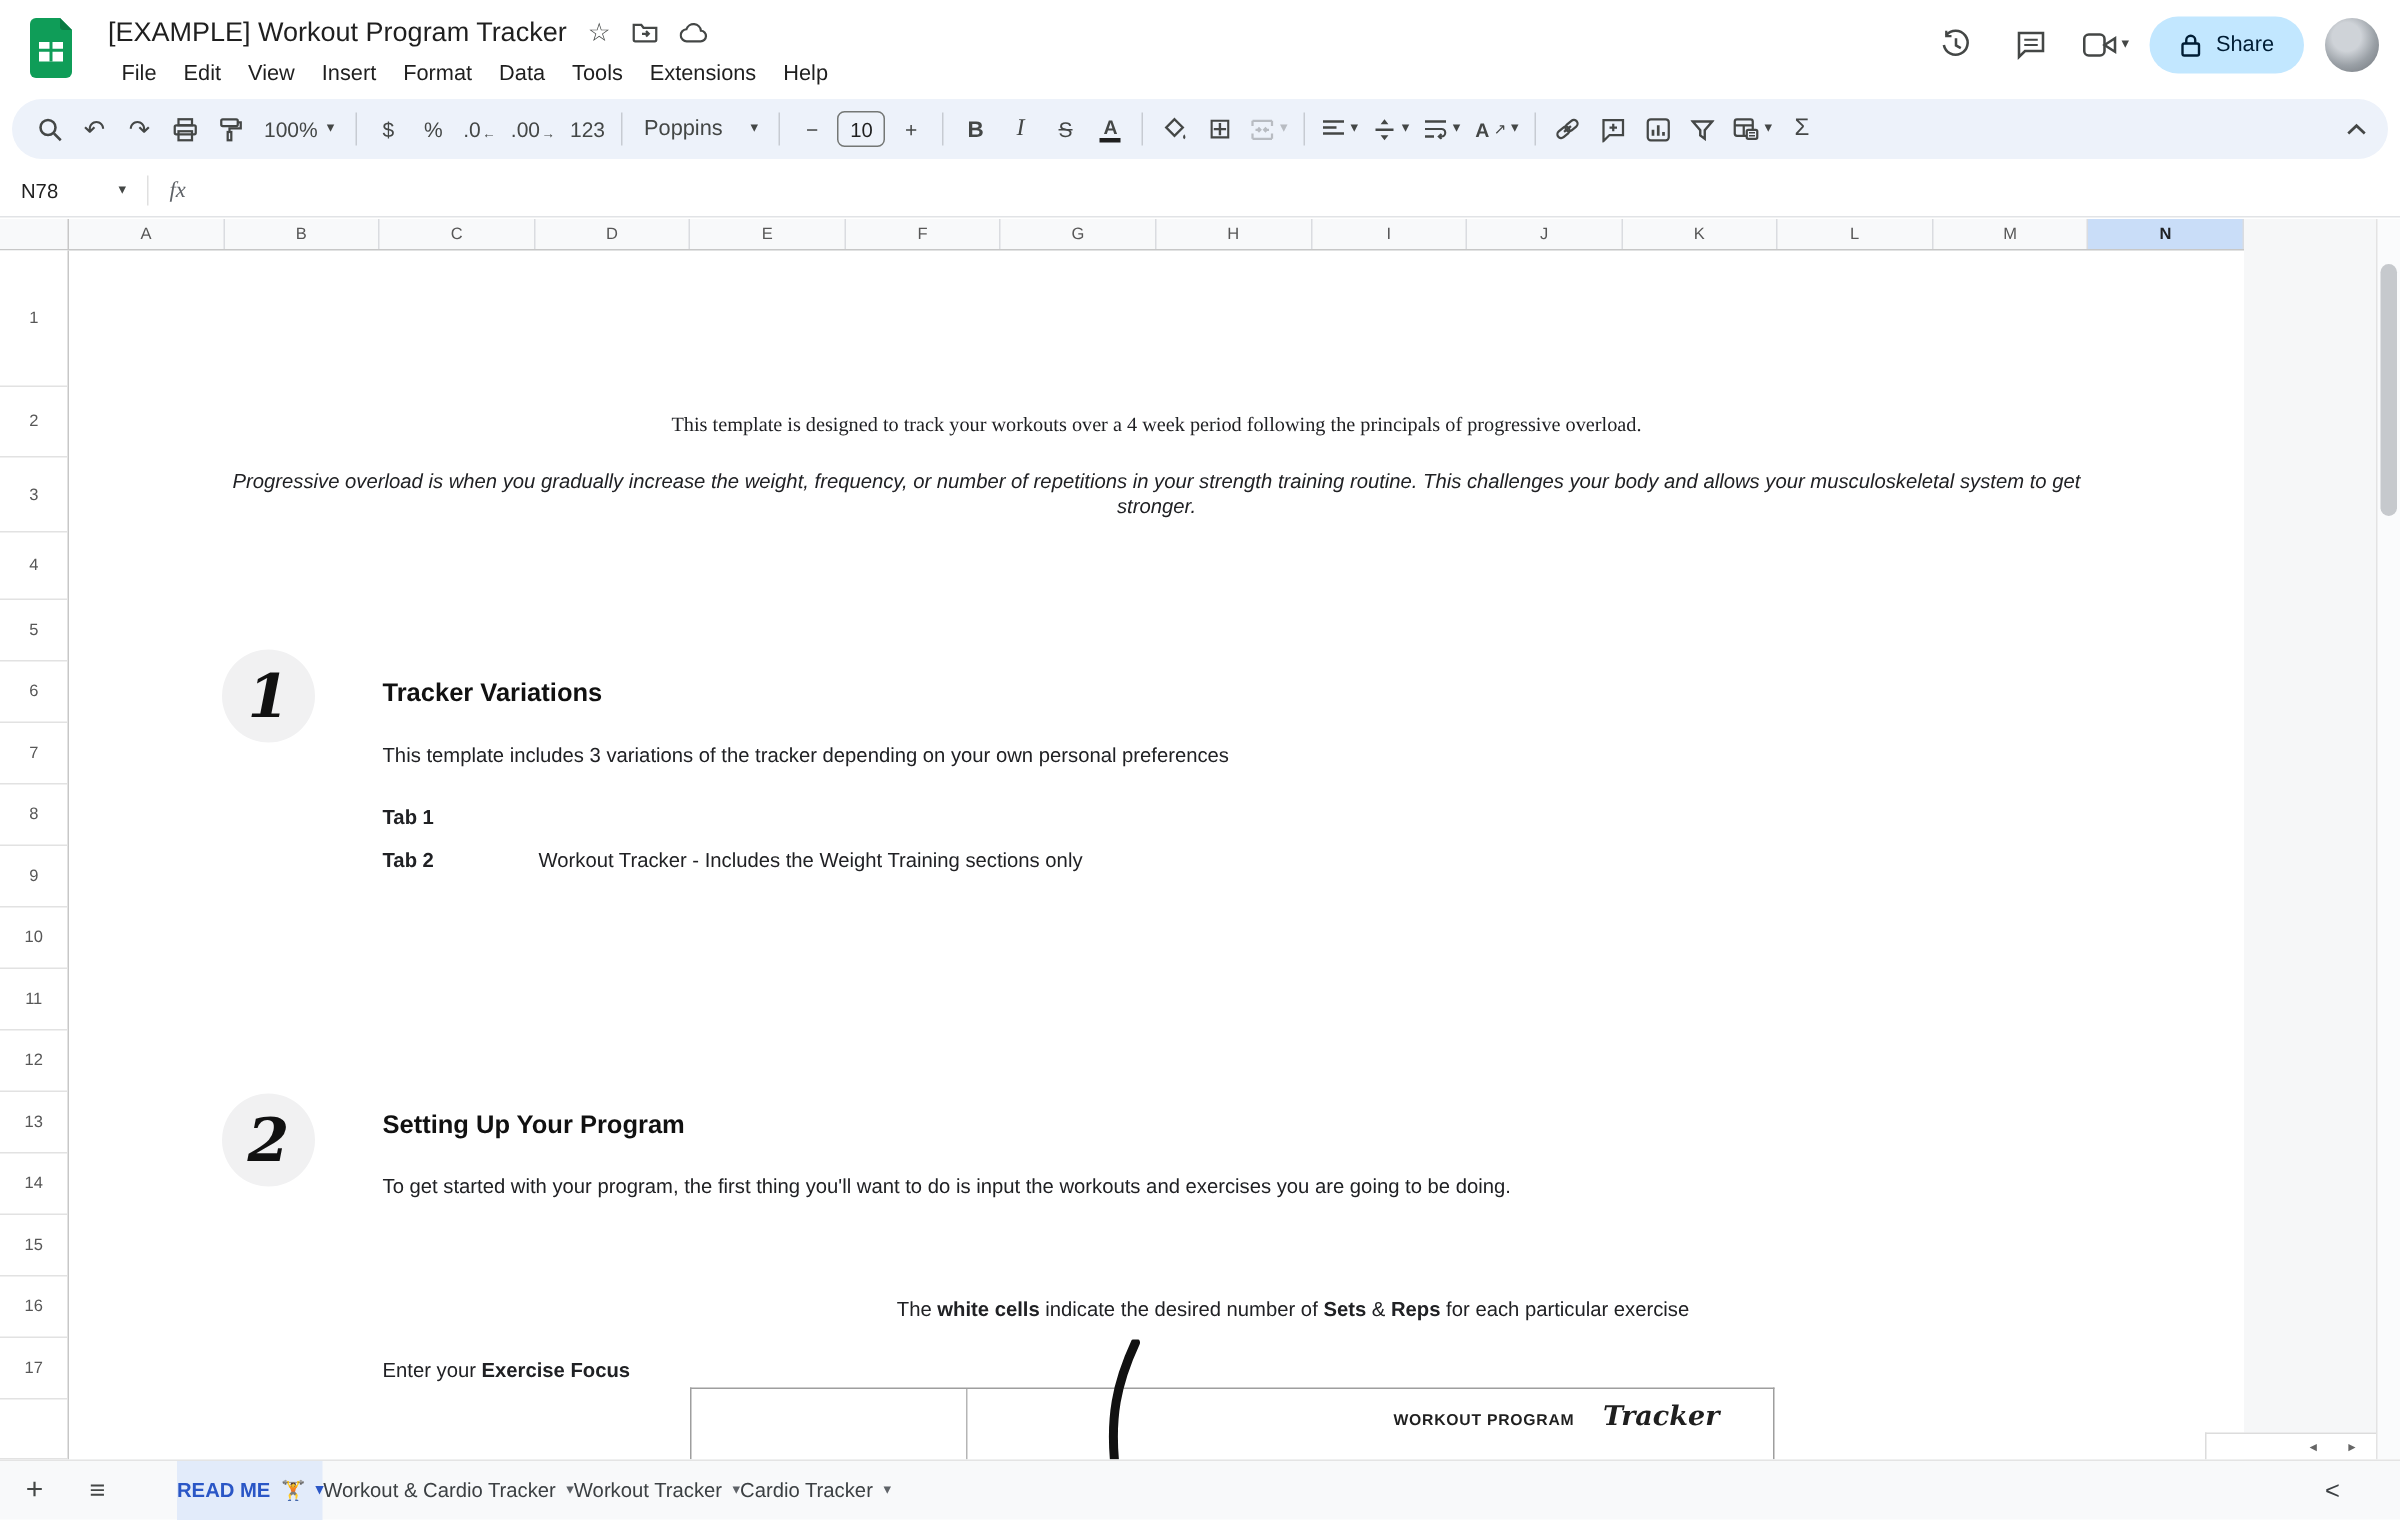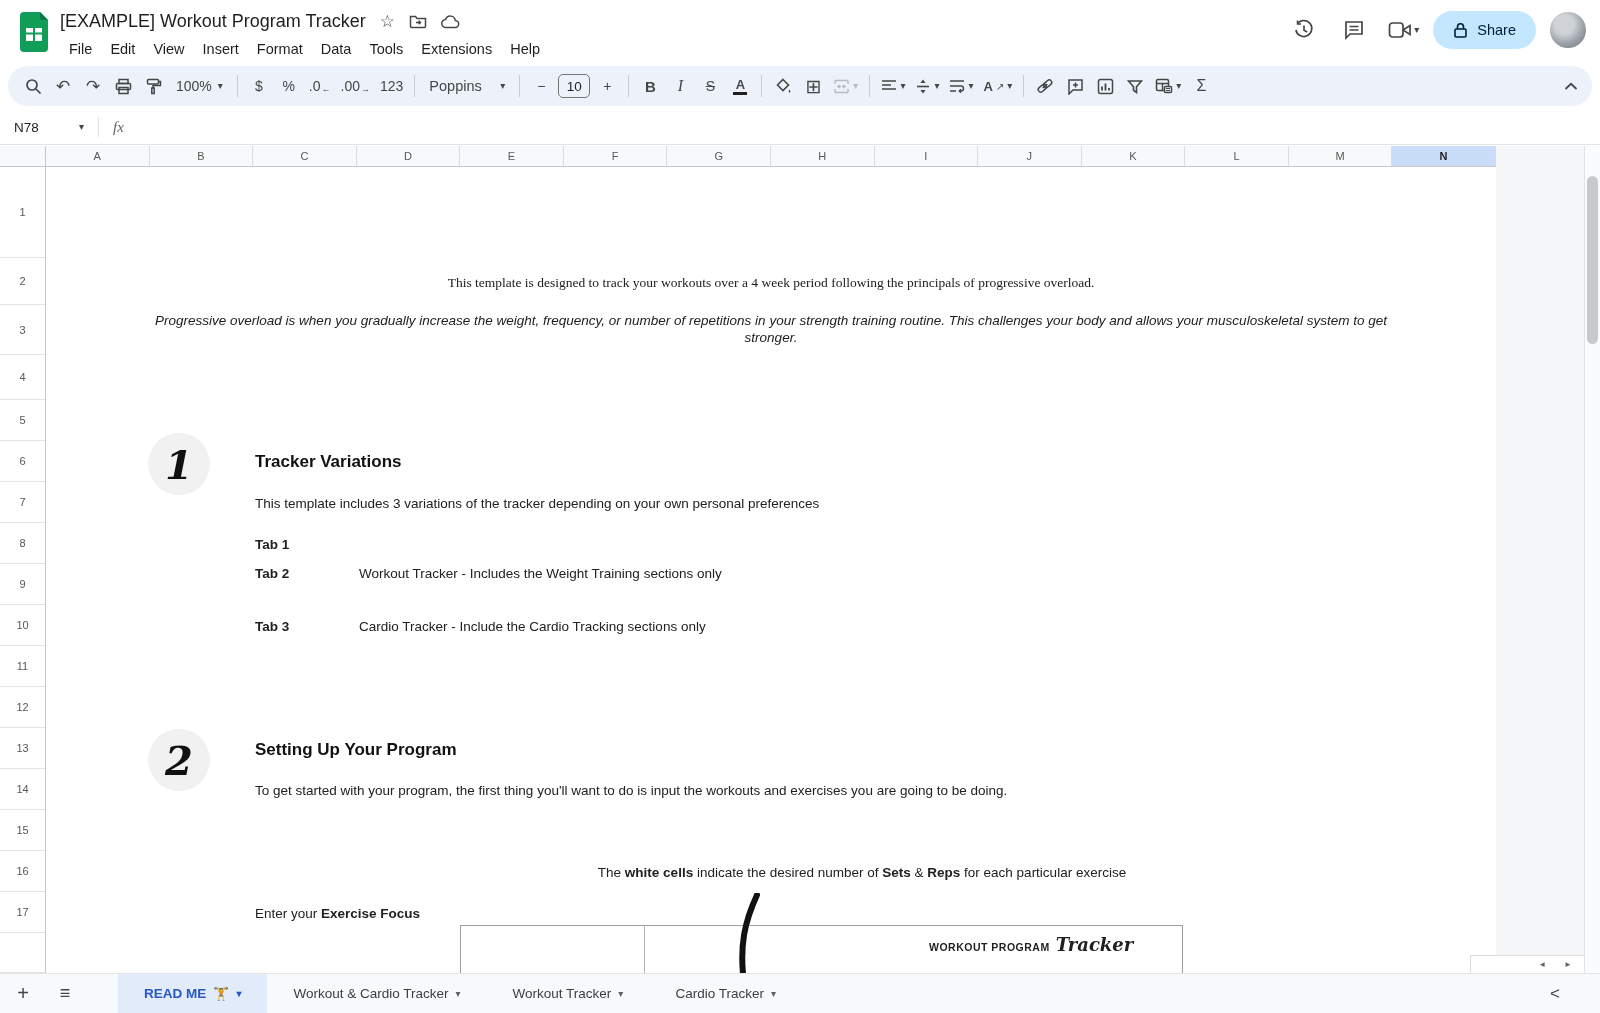--- a/index.html
+++ b/index.html
@@ -3,21 +3,21 @@
 <meta charset="utf-8">
 <style>
   * { margin:0; padding:0; box-sizing:border-box; }
   html,body { width:1600px; height:1013px; overflow:hidden; background:#fff;
     font-family:"Liberation Sans", sans-serif; color:#1f1f1f; }
   svg { display:block; }
 
   
   .topbar { position:absolute; left:0; top:0; width:1600px; height:62px; background:#fff; }
   .logo { position:absolute; left:18px; top:12px; width:32px; height:40px; }
-  .title-wrap { position:absolute; left:60px; top:8px; }
+  .title-wrap { position:absolute; left:72px; top:8px; }
   .title-row { display:flex; align-items:center; gap:14px; height:26px; }
   .doc-title { font-size:18px; color:#1f1f1f; }
   .tb-mini-icon { color:#444746; font-size:17px; line-height:1; cursor:pointer; }
   .menubar { display:flex; margin-top:4px;text-align:center; }
   .menu-item { font-size:14.5px; color:#1f1f1f; padding:3px 9px; border-radius:6px; cursor:pointer; }
   .topbar-right { position:absolute; right:14px; top:10px; display:flex; align-items:center; gap:10px; }
   .round-btn { width:40px; height:40px; border-radius:50%; display:flex; align-items:center; justify-content:center; cursor:pointer; }
   .cam-group { display:flex; align-items:center; gap:2px; cursor:pointer; padding:0 4px; }
   .share-pill { height:38px; border-radius:19px; background:#c2e7ff; display:flex; align-items:center;
     gap:9px; padding:0 20px; cursor:pointer; }
@@ -93,30 +93,30 @@
   .sec-body { position:absolute; left:255px; font-size:13.5px; color:#202124; }
   .tab-row { position:absolute; left:255px; font-size:13.5px; color:#202124; display:flex; }
   .tab-row .tab-label { font-weight:700; width:104px; flex:none; }
   .sets-line { position:absolute; left:420px; top:719px; width:884px; text-align:center; font-size:13.5px; color:#202124; }
   .sets-line b, .row17 b { font-weight:700; }
   .row17 { position:absolute; left:255px; top:760px; font-size:13.5px; color:#202124; }
   .preview-box { position:absolute; left:460px; top:779px; width:723px; height:48px;
     border:1px solid #9e9e9e; border-bottom:none; background:#fff; }
   .preview-divider { position:absolute; left:183px; top:0; width:1px; height:48px; background:#b5b5b5; }
   .preview-stroke { position:absolute; left:270px; top:-33px; }
-  .preview-caption { position:absolute; left:468px; top:8px; display:flex; align-items:baseline; gap:6px; white-space:nowrap; }
+  .preview-caption { position:absolute; left:468px; top:8px; display:flex; align-items:baseline; gap:19px; white-space:nowrap; }
   .preview-caption .small-caps { font-size:10.5px; font-weight:600; letter-spacing:.5px; }
   .preview-caption .script { font-size:18px; }
 
   
   .tabbar { position:absolute; left:0; top:973px; width:1600px; height:40px; background:#f8f9fa;
     border-top:1px solid #e4e4e4; display:flex; align-items:center; }
   .tabbar-btn { width:38px; height:38px; display:flex; align-items:center; justify-content:center;
     font-size:20px; color:#444746; cursor:pointer; margin-left:4px; }
-  .sheet-tab { height:40px; display:flex; align-items:center; gap:7px; padding:0 26px; cursor:pointer;
+  .sheet-tab { height:40px; display:flex; align-items:center; gap:7px; padding:0 0; cursor:pointer;
     font-size:13.5px; font-weight:500; color:#3c4043; }
   .sheet-tab .caret { color:#5f6368; }
   .sheet-tab.active { background:#e2ebfa; color:#2a56c6; font-weight:700; margin-left:34px; }
   .sheet-tab.active .caret { color:#2a56c6; }
   .tab-emoji { font-size:13px; }
   .tabbar-chevron { position:absolute; right:40px; top:0; height:40px; display:flex; align-items:center;
     font-size:17px; color:#3c4043; cursor:pointer; }
 </style>
 </head>
 <body>
@@ -424,24 +424,20 @@
     <div class="sec-heading" style="top:306px">Tracker Variations</div>
     <div class="sec-body" style="top:350px">This template includes 3 variations of the tracker depending on your own personal preferences</div>
 
     <div class="tab-row" style="top:391px">
       <span class="tab-label">Tab 1</span>
     </div>
     <div class="tab-row" style="top:420px">
       <span class="tab-label">Tab 2</span>
       <span>Workout Tracker - Includes the Weight Training sections only</span>
     </div>
-    <div class="tab-row" style="top:473px">
-      <span class="tab-label">Tab 3</span>
-      <span>Cardio Tracker - Include the Cardio Tracking sections only</span>
-    </div>
 
     <div class="num-circle" style="left:148px; top:583px">
       <span>2</span>
     </div>
     <div class="sec-heading" style="top:594px">Setting Up Your Program</div>
     <div class="sec-body" style="top:637px">To get started with your program, the first thing you'll want to do is input the workouts and exercises you are going to be doing.</div>
 
     <div class="sets-line">
       <span>The </span><b>white cells</b><span> indicate the desired number of </span><b>Sets</b><span> &amp; </span><b>Reps</b><span> for each particular exercise</span>
     </div>

